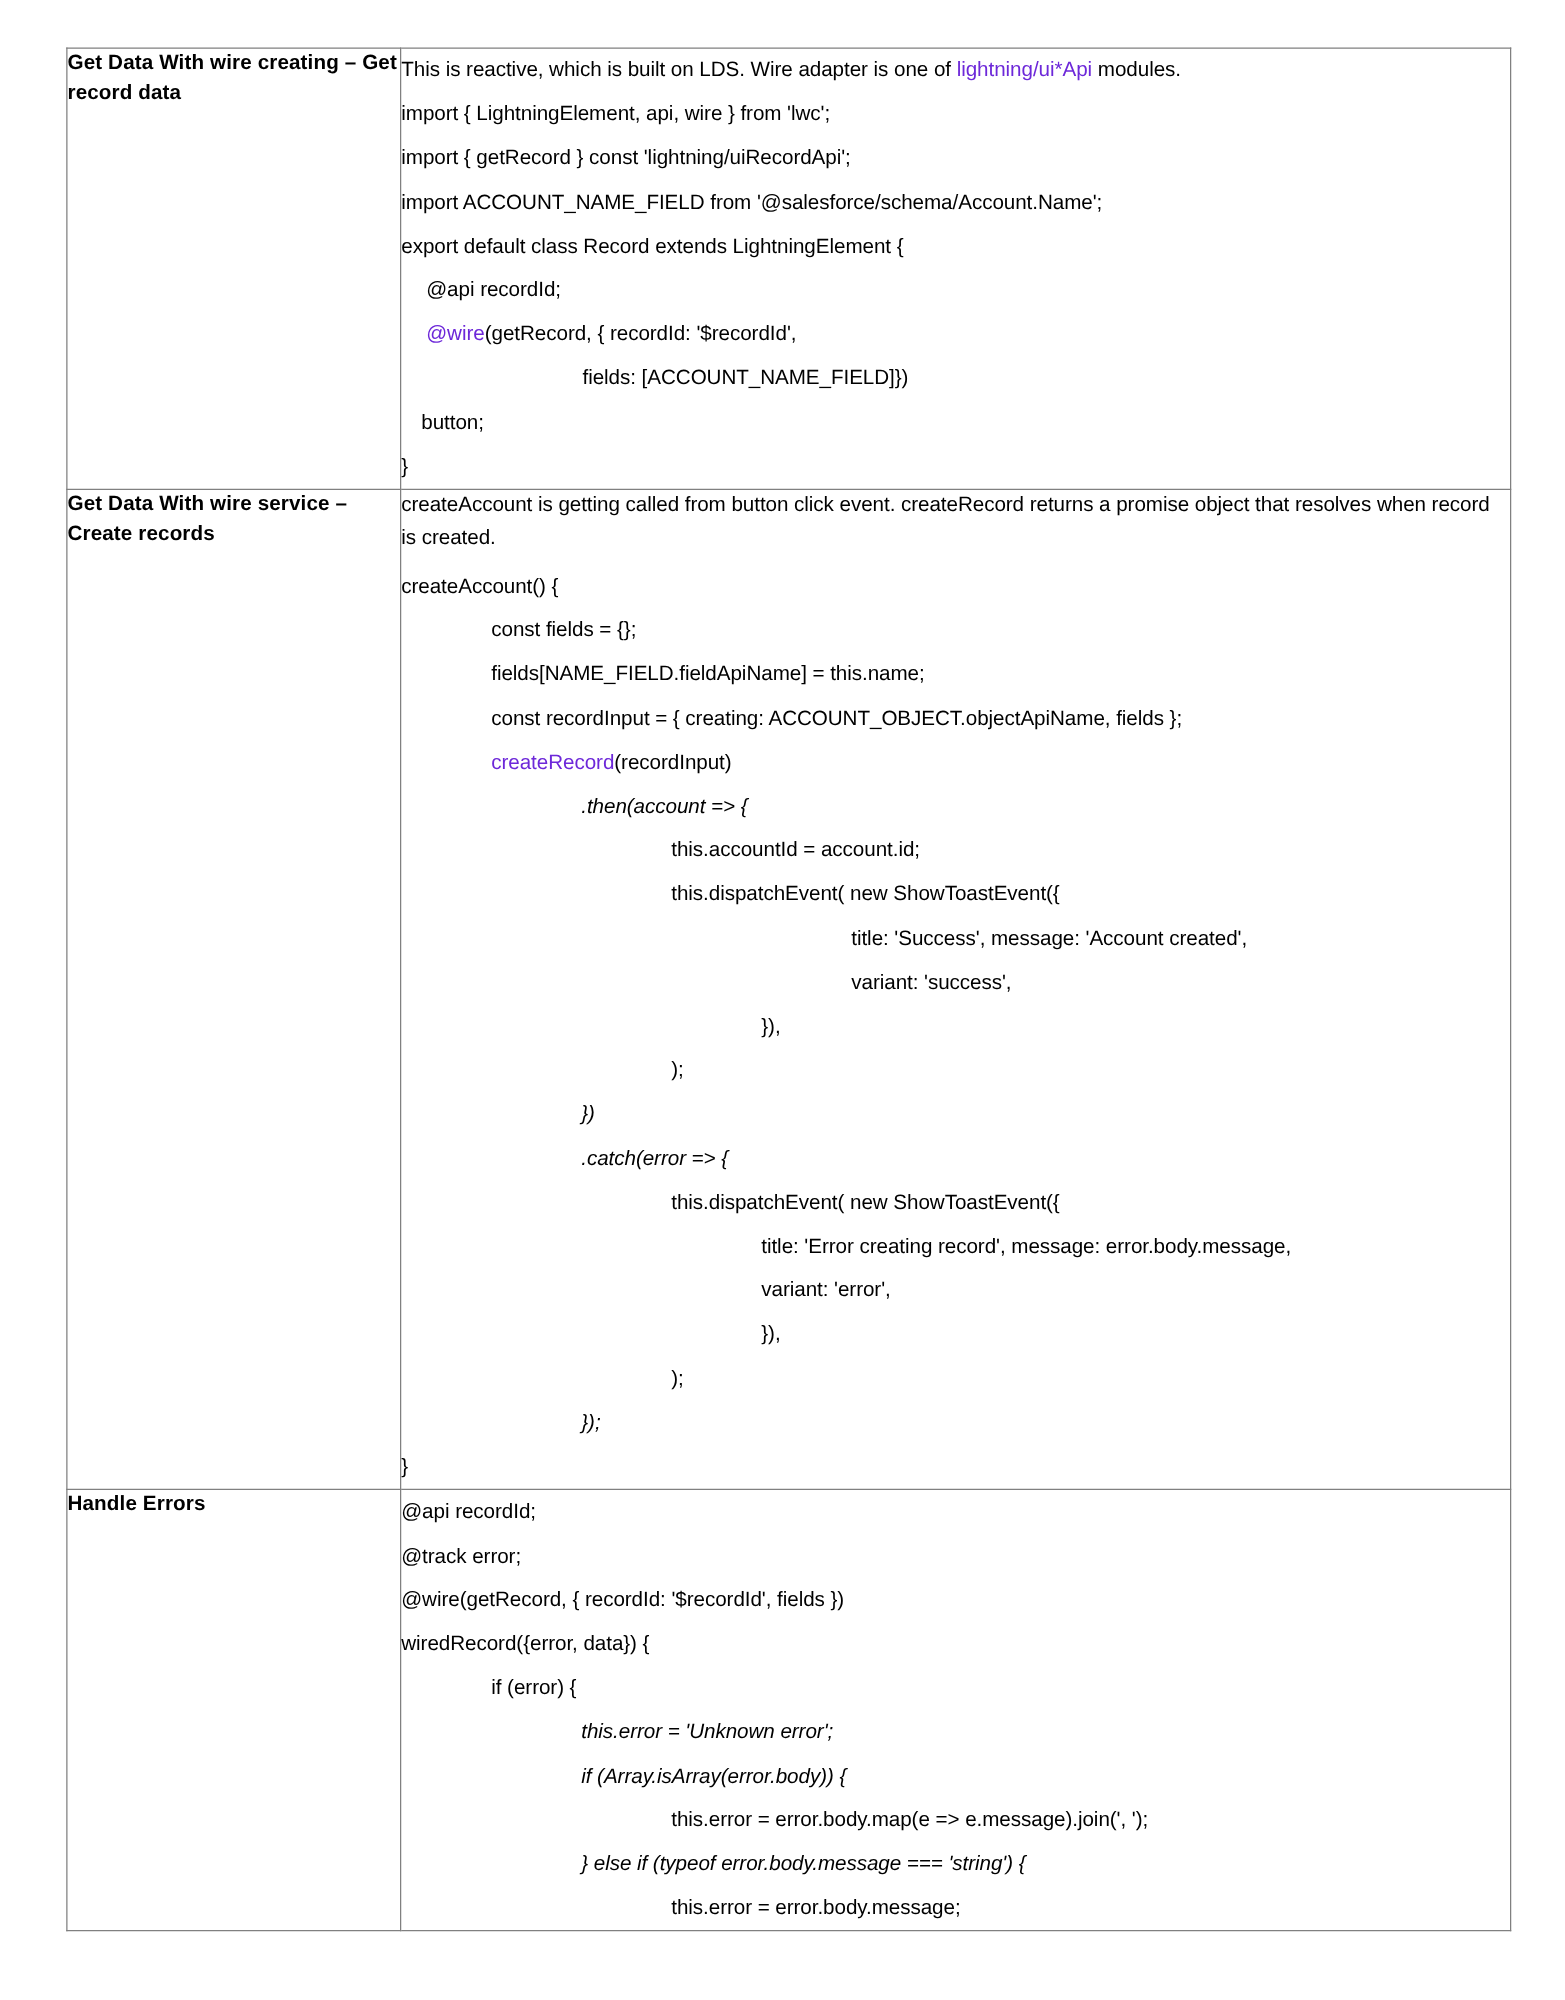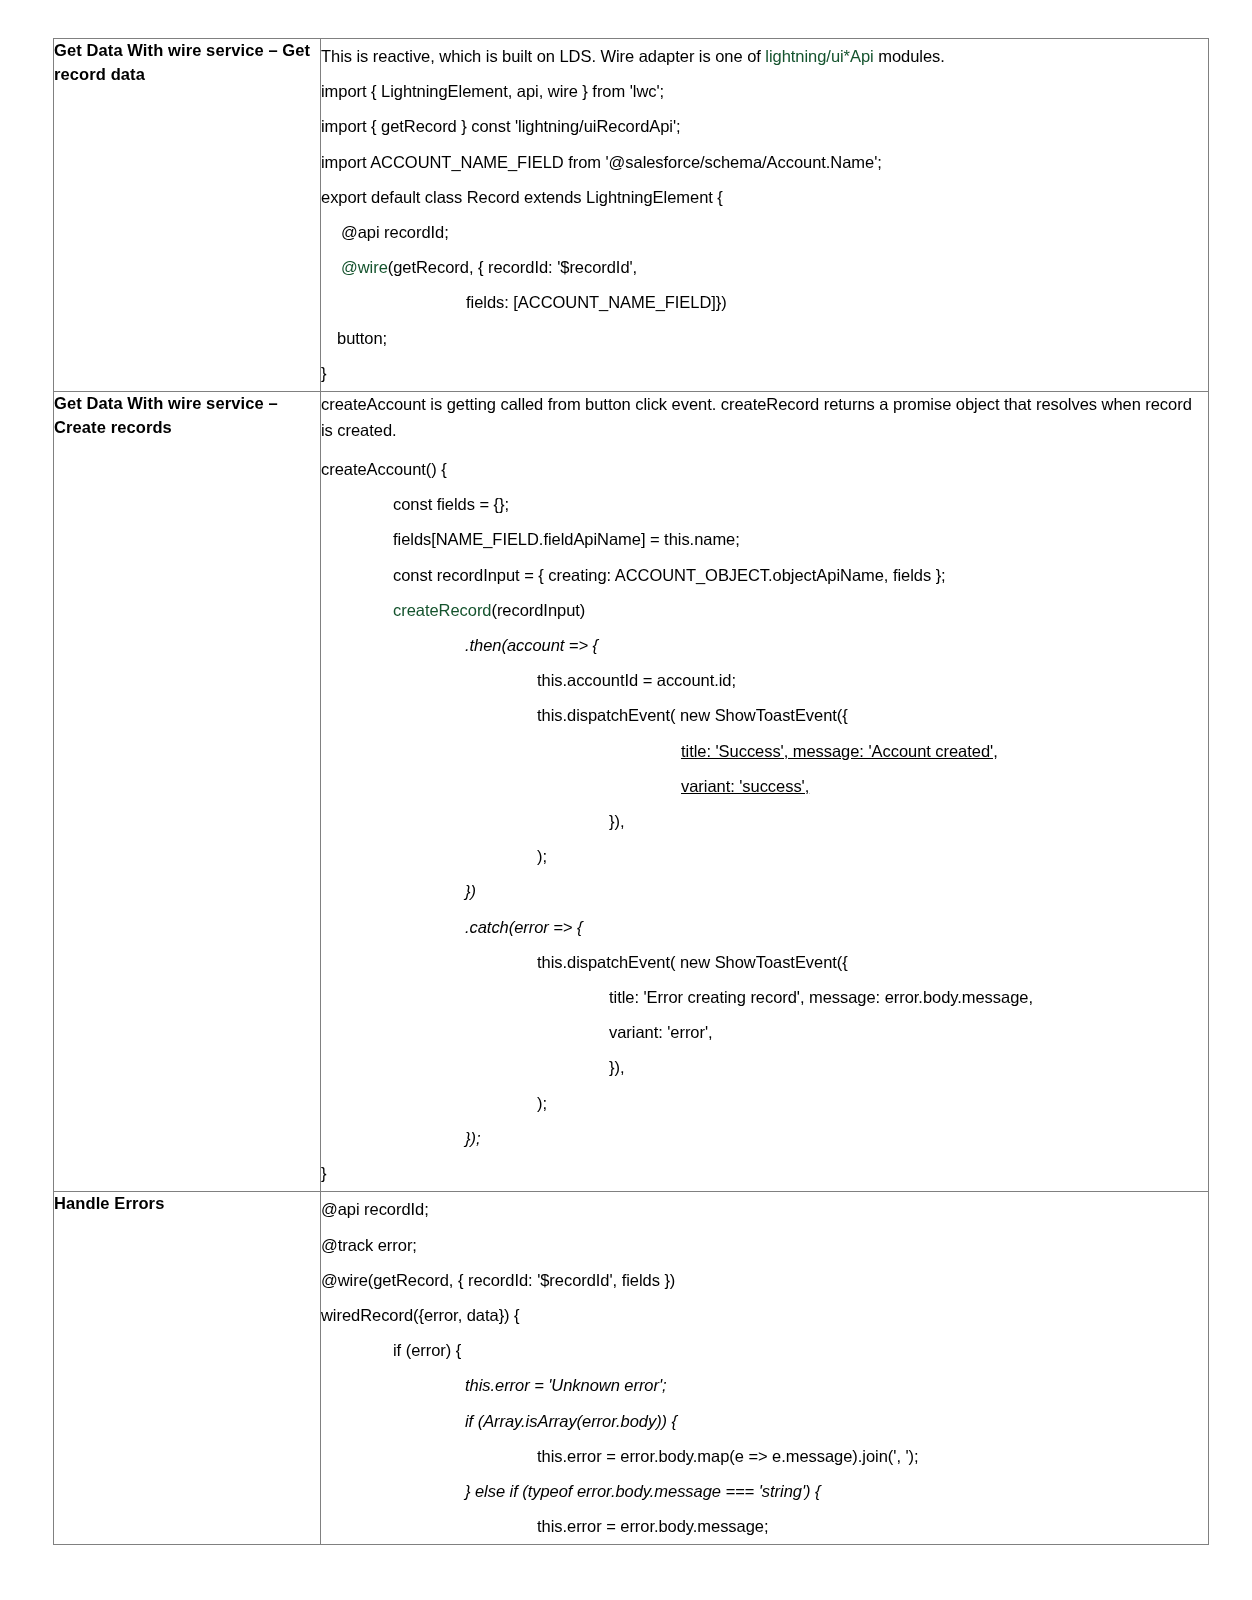--- a/index.html
+++ b/index.html
@@ -56,44 +56,44 @@
   .prose-line {
     font-size: 16.5px;
     line-height: 25.5px;
     white-space: normal;
     letter-spacing: -0.05px;
   }
   .prose-block {
     margin-bottom: 9px;
   }
   .kw-blue {
-    color: #14532d;
+    color: #6d28d9;
   }
   
   .i0 { padding-left: 0px; }
   .i1 { padding-left: 72px; }
   .i2 { padding-left: 144px; font-style: italic; }
   .i3 { padding-left: 216px; }
   .i4 { padding-left: 288px; }
-  .i5 { padding-left: 360px; text-decoration: underline; }
+  .i5 { padding-left: 360px; }
   .r1i1 { padding-left: 20px; }
   .r1i2 { padding-left: 145px; }
   .r1i3 { padding-left: 16px; }
 </style>
 </head>
 <body>
 
 <div class="page">
 
   <table class="spec-table">
     <tbody>
 
       <tr>
         <td class="label-cell">
-          <div class="label-text">Get Data With wire service – Get record data</div>
+          <div class="label-text">Get Data With wire creating – Get record data</div>
         </td>
         <td class="code-cell">
           <div class="code-line i0"><span>This is reactive, which is built on LDS. Wire adapter is one of </span><span class="kw-blue">lightning/ui*Api</span><span> modules.</span></div>
           <div class="code-line i0">import { LightningElement, api, wire } from 'lwc';</div>
           <div class="code-line i0">import { getRecord } const 'lightning/uiRecordApi';</div>
           <div class="code-line i0">import ACCOUNT_NAME_FIELD from '@salesforce/schema/Account.Name';</div>
           <div class="code-line i0">export default class Record extends LightningElement {</div>
           <div class="code-line r1i1">@api recordId;</div>
           <div class="code-line r1i1"><span class="kw-blue">@wire</span><span>(getRecord, { recordId: '$recordId',</span></div>
           <div class="code-line r1i2">fields: [ACCOUNT_NAME_FIELD]})</div>

